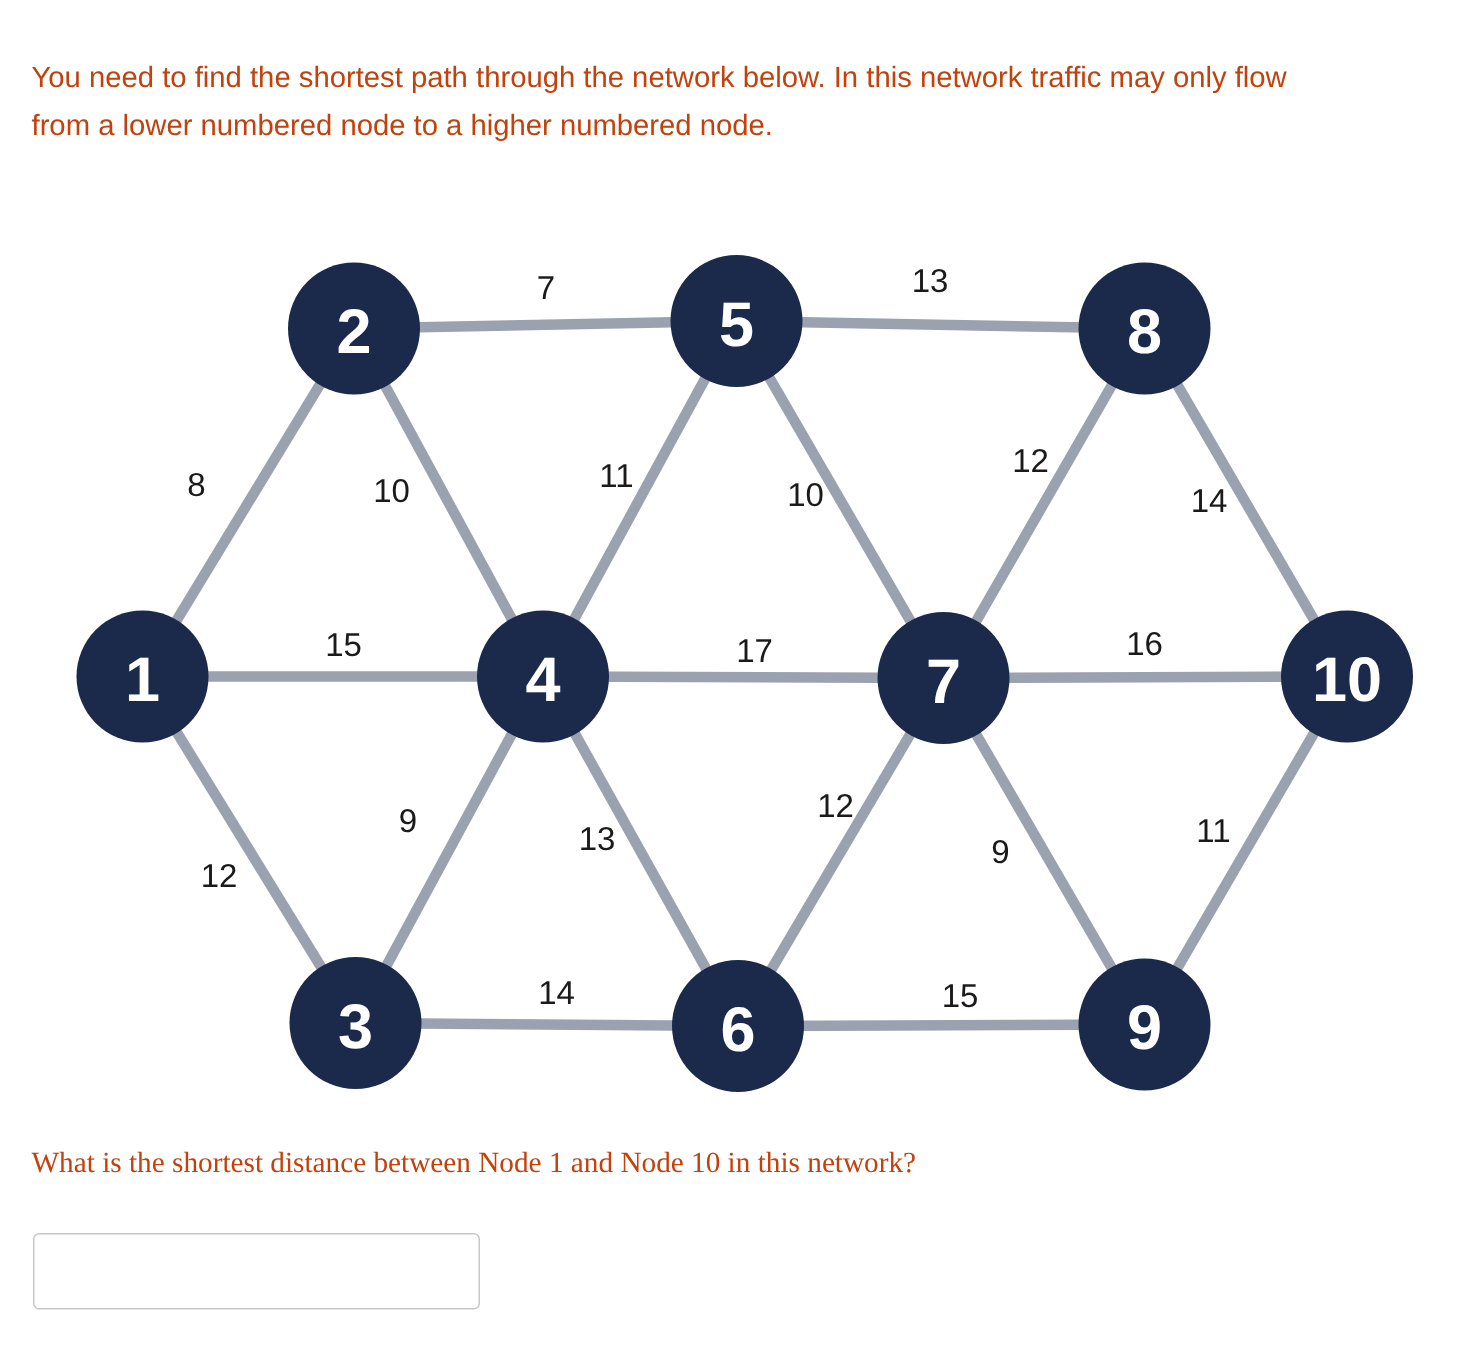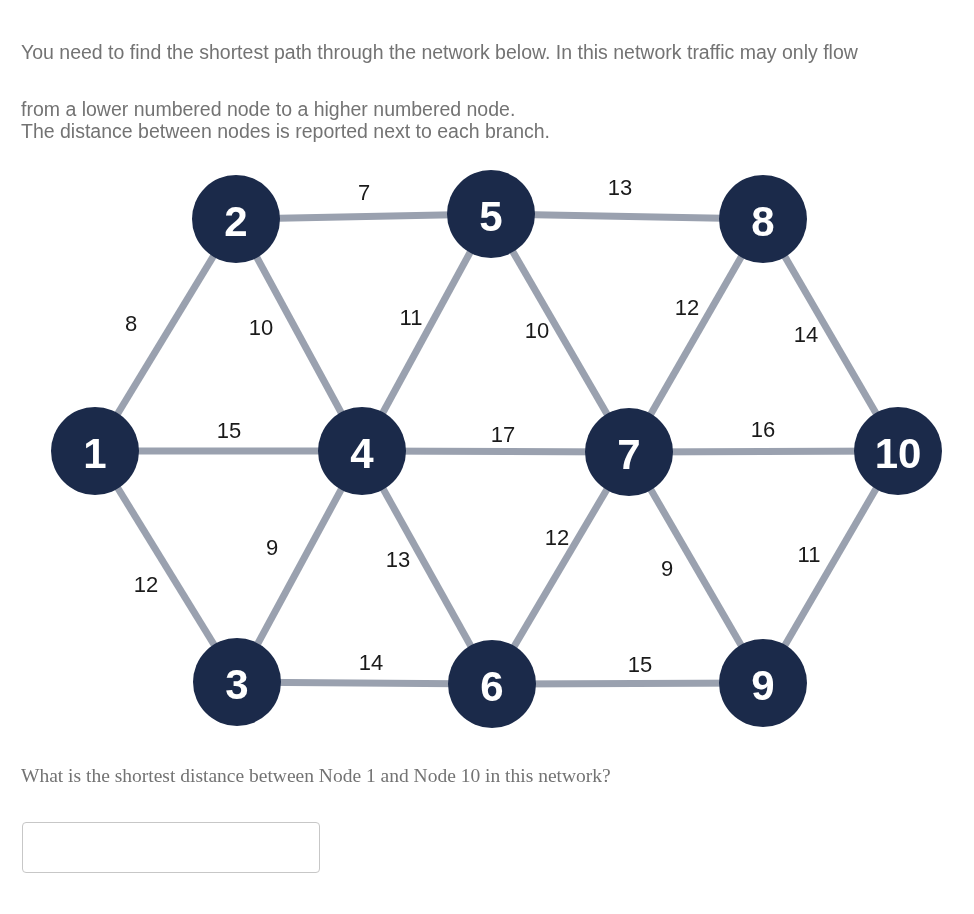--- a/index.html
+++ b/index.html
@@ -12,24 +12,24 @@
     font-family: "Liberation Sans", sans-serif;
     color: #2d3b45;
     overflow: hidden;
   }
   .text-line {
     position: absolute;
     left: 21px;
     font-size: 19.5px;
     line-height: 1.2;
     white-space: nowrap;
-    color: #737373;
+    color: #c2410c;
   }
   #intro-line-1 { top: 41px; }
-  #intro-line-2 { top: 73px; margin-top: 25px; }
+  #intro-line-2 { top: 73px; }
   #note-line    { top: 120px; }
   #question-line{ top: 764px; font-family: Liberation Serif, serif; }
   .answer-input {
     position: absolute;
     left: 22px;
     top: 822px;
     width: 298px;
     height: 51px;
     border: 1px solid #c7c7c7;
     border-radius: 4px;
@@ -60,21 +60,20 @@
 </style>
 </head>
 <body>
 
 <div class="page">
 
   <div class="text-line" id="intro-line-1">You need to find the shortest path through the network below. In this network traffic may only flow</div>
 
   <div class="text-line" id="intro-line-2">from a lower numbered node to a higher numbered node.</div>
 
-  <div class="text-line" id="note-line">The distance between nodes is reported next to each branch.</div>
 
   <svg class="diagram-svg" id="net-svg" width="974" height="590" viewBox="0 160 974 590">
       <line x1="236" y1="219" x2="491" y2="214" stroke="#9aa1af" stroke-width="7" class="edge-line"></line>
       <line x1="491" y1="214" x2="763" y2="219" stroke="#9aa1af" stroke-width="7" class="edge-line"></line>
       <line x1="95" y1="451" x2="236" y2="219" stroke="#9aa1af" stroke-width="7" class="edge-line"></line>
       <line x1="236" y1="219" x2="362" y2="451" stroke="#9aa1af" stroke-width="7" class="edge-line"></line>
       <line x1="362" y1="451" x2="491" y2="214" stroke="#9aa1af" stroke-width="7" class="edge-line"></line>
       <line x1="491" y1="214" x2="629" y2="452" stroke="#9aa1af" stroke-width="7" class="edge-line"></line>
       <line x1="629" y1="452" x2="763" y2="219" stroke="#9aa1af" stroke-width="7" class="edge-line"></line>
       <line x1="763" y1="219" x2="898" y2="451" stroke="#9aa1af" stroke-width="7" class="edge-line"></line>

